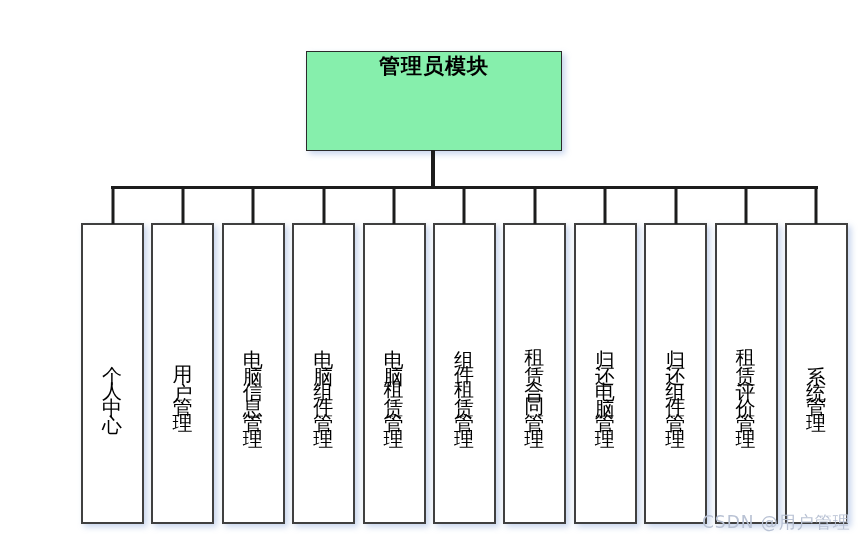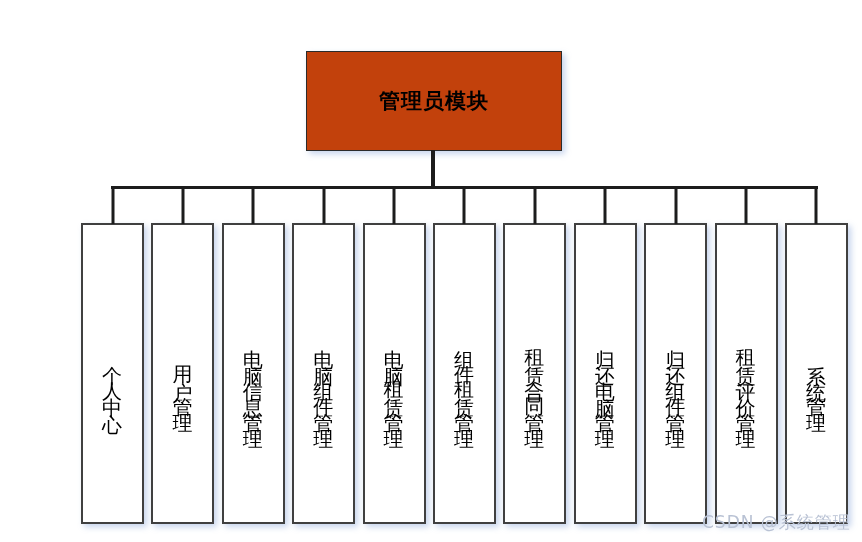--- a/index.html
+++ b/index.html
@@ -12,25 +12,24 @@
     font-family: "DejaVu Sans", sans-serif;
   }
   
   .root-box {
     position: absolute;
     left: 306px;
     top: 51px;
     width: 256px;
     height: 100px;
     box-sizing: border-box;
-    background: #c2410c;
+    background: #86efac;
     border: 1.5px solid #2b2b2b;
     box-shadow: 3px 3px 6px rgba(185, 202, 233, 0.8);
     display: flex;
-    align-items: center;
     justify-content: center;
   }
   .root-label {
     font-size: 21px;
     font-weight: bold;
     color: #000000;
     letter-spacing: 1px;
   }
   
   .root-stub {
@@ -145,15 +144,15 @@
       <span class="vtext">归还组件管理</span>
     </div>
     <div class="node">
       <span class="vtext">租赁评价管理</span>
     </div>
     <div class="node">
       <span class="vtext">系统管理</span>
     </div>
   </div>
 
-  <div class="watermark">CSDN @系统管理</div>
+  <div class="watermark">CSDN @用户管理</div>
 
 </div>
 
 </body></html>

